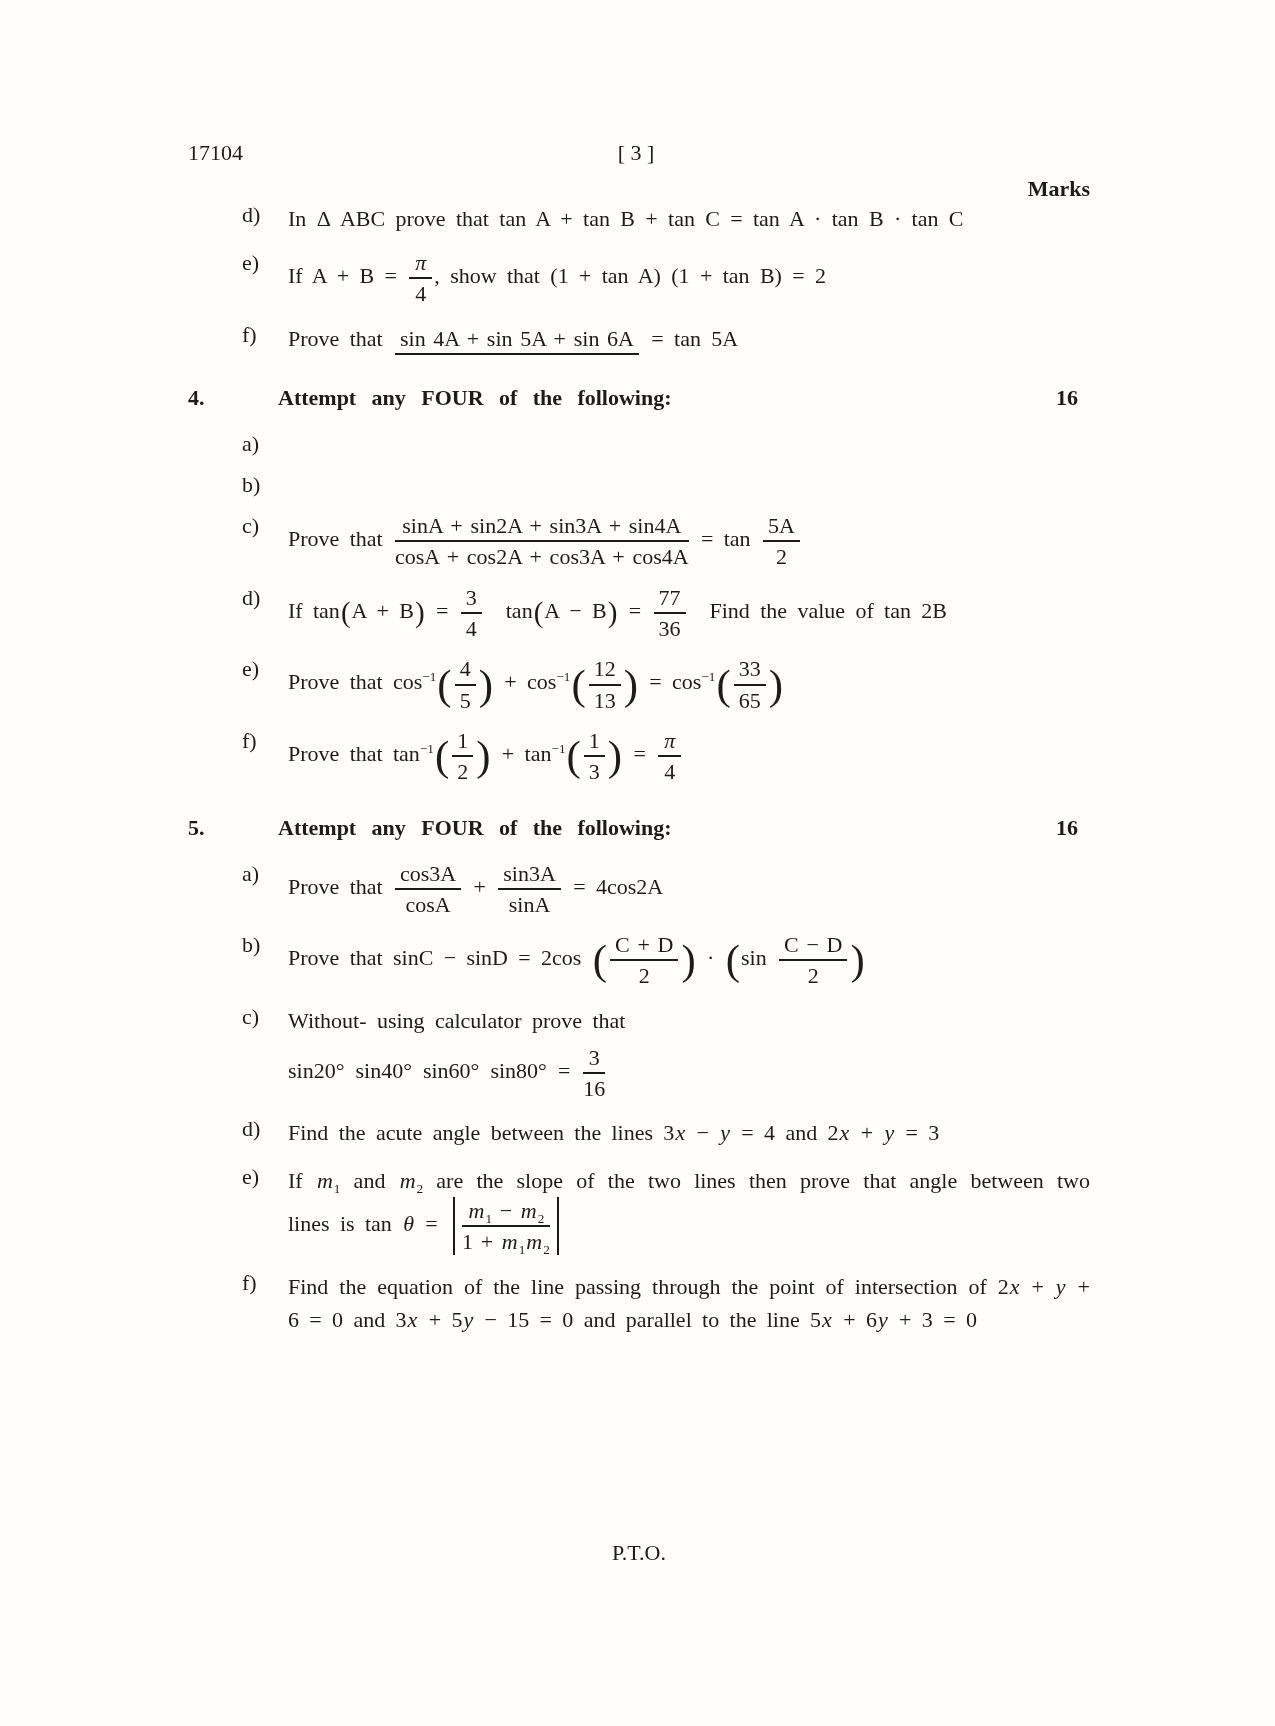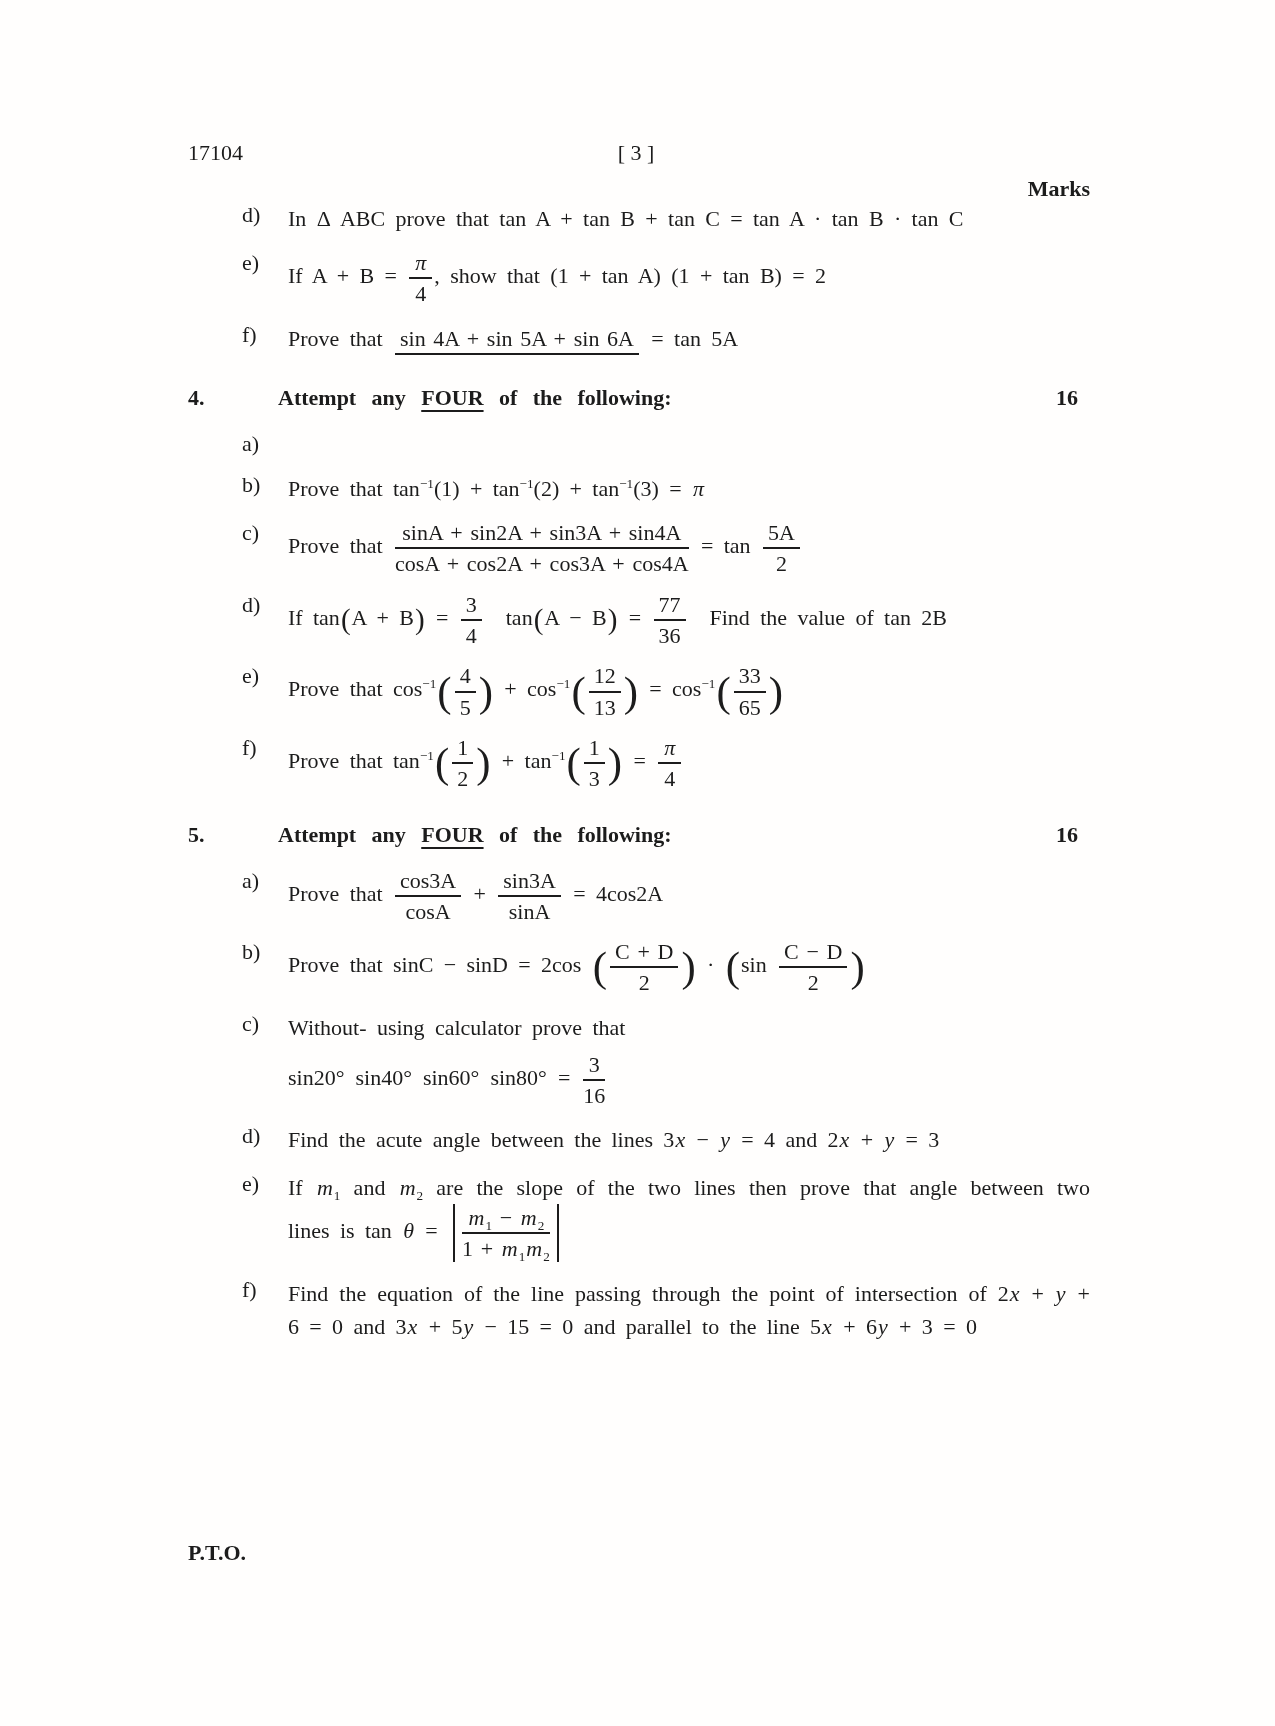--- a/index.html
+++ b/index.html
@@ -28,26 +28,26 @@
   .itm-body{flex:1;text-align:justify;word-spacing:0.22em;line-height:1.5;}
   .math-line{margin-bottom:8px;}
   .math-line:last-child{margin-bottom:0;}
   
   .frac{display:inline-block;vertical-align:middle;text-align:center;padding:0 2px;line-height:1.15;word-spacing:0.1em;}
   .frac .num{display:block;border-bottom:2px solid #1c1c1c;padding:0 5px 2px 5px;}
   .frac .den{display:block;padding-top:2px;}
   sup{font-size:60%;line-height:0;letter-spacing:0;}
   sub{font-size:60%;line-height:0;}
   .var{font-style:italic;padding:0 1px;}
-  .und{text-decoration:underline;text-decoration-thickness:2px;text-underline-offset:5px;}
+  .und{text-decoration-thickness:2px;text-underline-offset:5px;}
   .p2{font-size:195%;line-height:0.8;display:inline-block;vertical-align:middle;padding:0 1px;}
   .p1{font-size:132%;line-height:1;vertical-align:-0.12em;padding:0 1px;}
   .vbar{display:inline-block;width:2px;height:2.6em;background:#1c1c1c;vertical-align:middle;margin:0 5px;}
   
-  .pto{position:absolute;top:1540px;left:188px;width:902px;text-align:left;font-weight:bold;}
+  .pto{position:absolute;top:1540px;left:188px;width:902px;text-align:center;}
 </style>
 </head>
 <body>
 
 <div class="page">
   <div class="content">
 
     <div class="hdr">
       <span class="hdr-code">17104</span>
       <span class="hdr-page">[ 3 ]</span>
@@ -79,23 +79,20 @@
           <div class="q-row">
             <div class="q-num">4.</div>
             <div class="q-heading">Attempt any <span class="und">FOUR</span> of the following:</div>
             <div class="q-marks">16</div>
           </div>
           <div class="item">
             <div class="itm-letter">a)</div>
           </div>
           <div class="item">
             <div class="itm-letter">b)</div>
-            <div class="itm-body">
-              <div class="math-line">Prove that tan<sup>−1</sup>(1) + tan<sup>−1</sup>(2) + tan<sup>−1</sup>(3) = <span class="var">π</span></div>
-            </div>
           </div>
           <div class="item">
             <div class="itm-letter">c)</div>
             <div class="itm-body">
               <div class="math-line">Prove that <span class="frac"><span class="num">sinA + sin2A + sin3A + sin4A</span><span class="den">cosA + cos2A + cos3A + cos4A</span></span> = tan <span class="frac"><span class="num">5A</span><span class="den">2</span></span></div>
             </div>
           </div>
           <div class="item">
             <div class="itm-letter">d)</div>
             <div class="itm-body">

